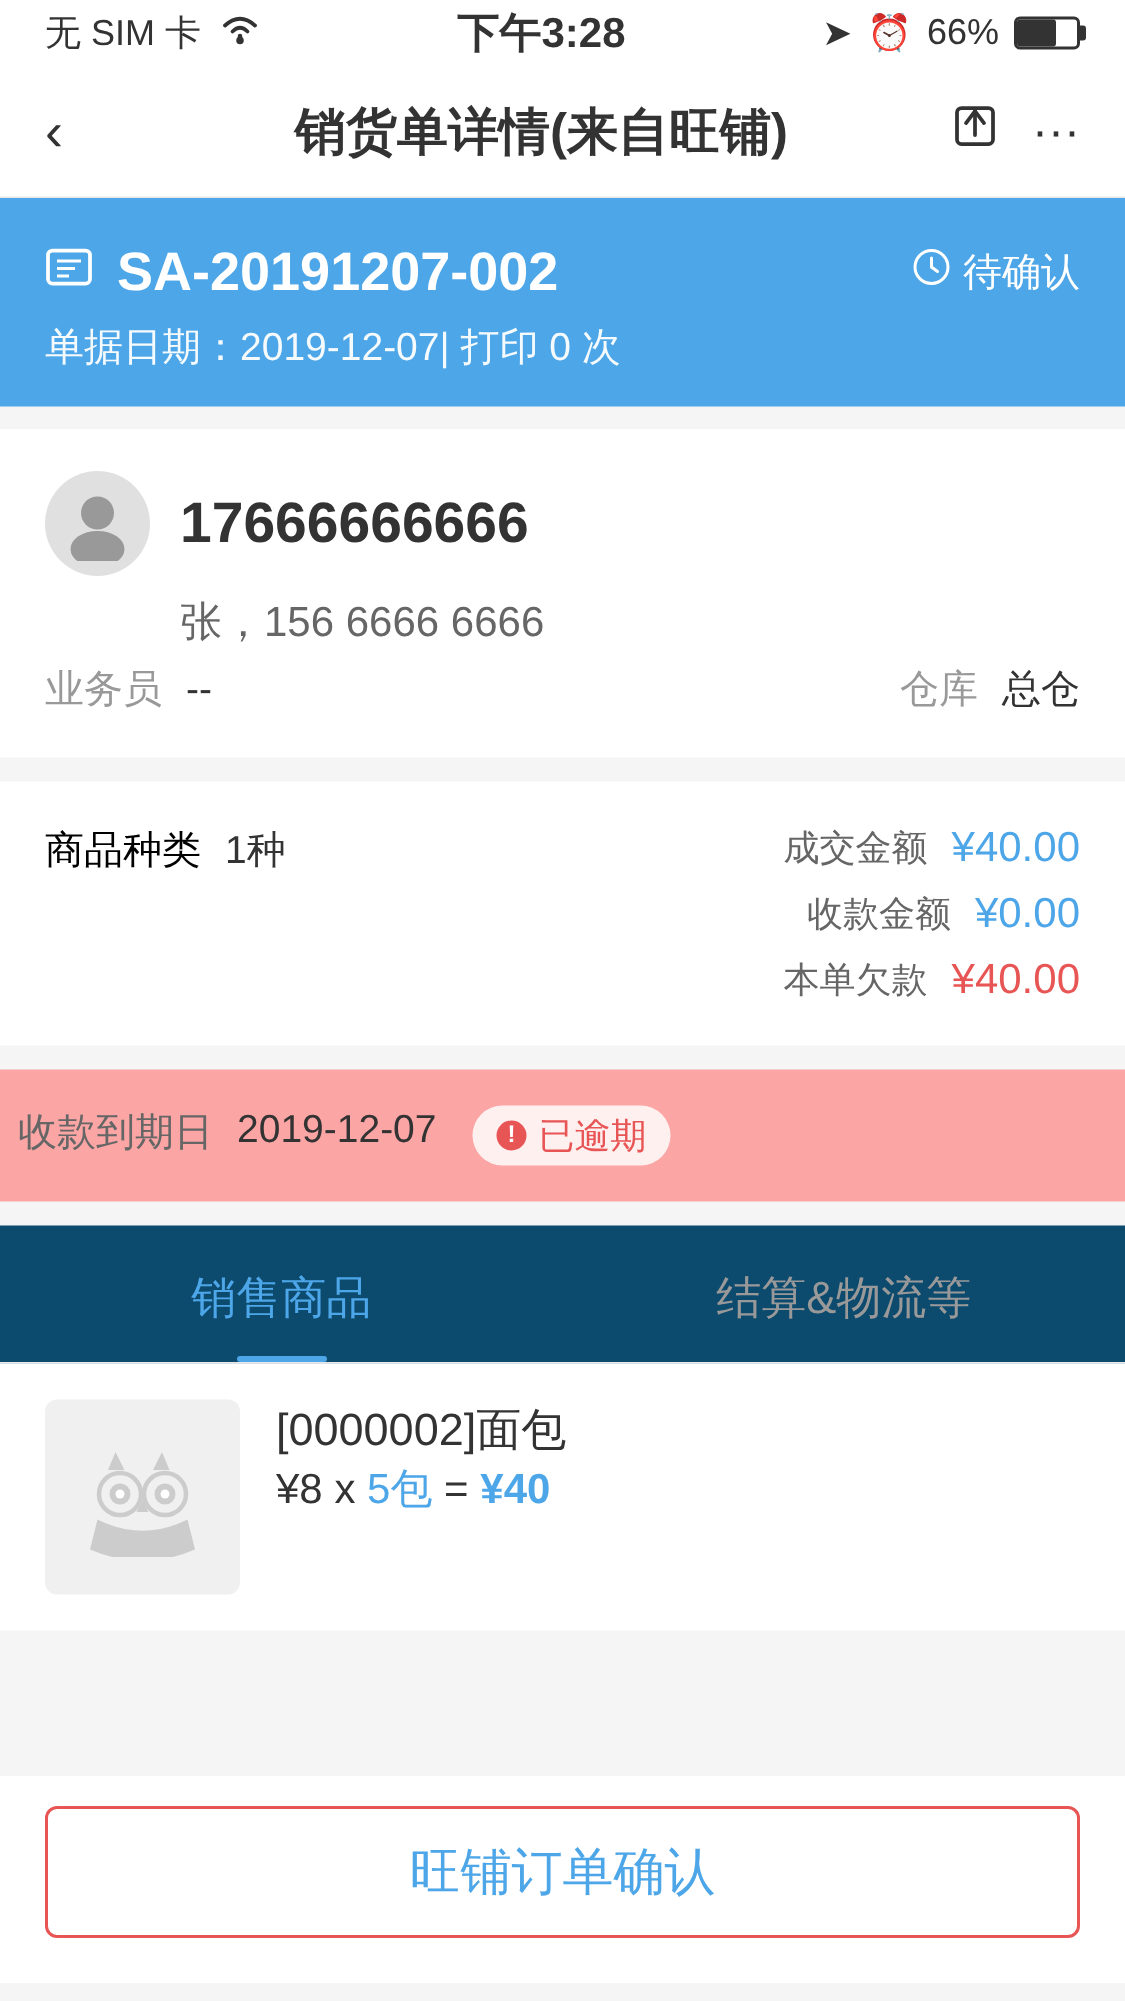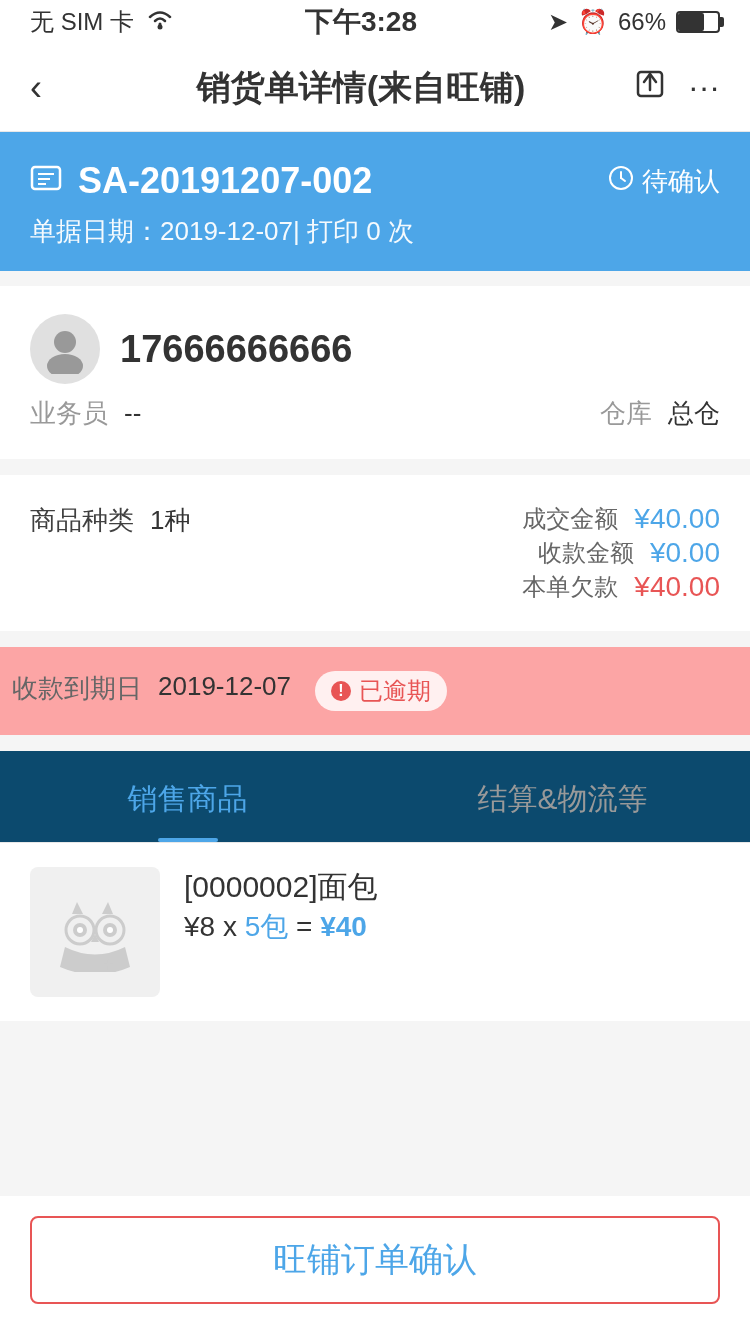--- a/index.html
+++ b/index.html
@@ -193,31 +193,31 @@
       align-items: flex-start;
     }
     .stats-left {
       flex: 1;
       display: flex;
       align-items: center;
       gap: 16px;
     }
     .stats-label {
       font-size: 26px;
-      color: #404040;
+      color: #000000;
     }
     .stats-value {
       font-size: 26px;
       color: #333;
     }
     .stats-right {
       display: flex;
       flex-direction: column;
       align-items: flex-end;
-      gap: 2px;
+      gap: 12px;
     }
     .stat-row {
       display: flex;
       align-items: center;
       gap: 16px;
     }
     .stat-name {
       font-size: 24px;
       color: #666;
     }
@@ -343,21 +343,21 @@
 
     
     .content-area {
       background: #f5f5f5;
       min-height: 300px;
     }
 
     
     .bottom-area {
       position: fixed;
-      bottom: 0;
+      bottom: 12px;
       left: 0;
       width: 750px;
       background: #fff;
       padding: 20px 30px 30px;
     }
     .confirm-btn {
       width: 100%;
       height: 88px;
       border: 2px solid #e85555;
       border-radius: 8px;
@@ -444,20 +444,21 @@
 <div class="customer-card">
   <div class="customer-top">
     <div class="avatar">
       <svg width="50" height="50" viewBox="0 0 50 50">
         <circle cx="25" cy="18" r="11" fill="#999"></circle>
         <ellipse cx="25" cy="42" rx="18" ry="12" fill="#999"></ellipse>
       </svg>
     </div>
     <span class="customer-phone">17666666666</span>
   </div>
+  <div class="customer-name">张，156 6666 6666</div>
   <div class="customer-info-row">
     <span class="info-label">业务员</span>
     <span class="info-value">--</span>
     <span class="info-sep"></span>
     <span class="info-label">仓库</span>
     <span style="margin-left:0;" class="info-value">总仓</span>
   </div>
 </div>
 
 <div class="stats-card">

